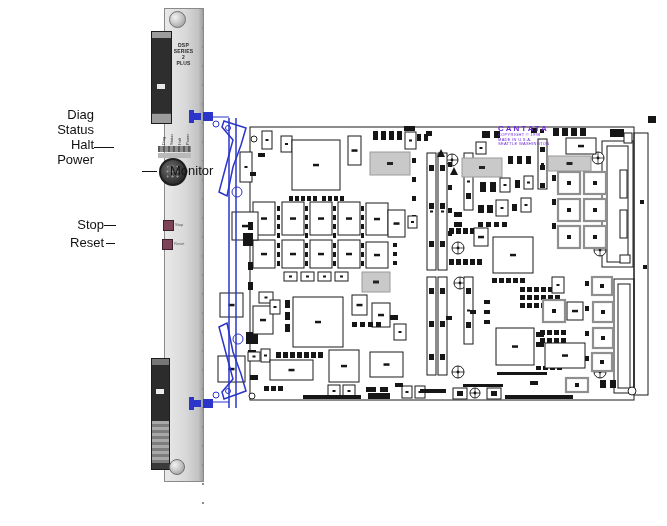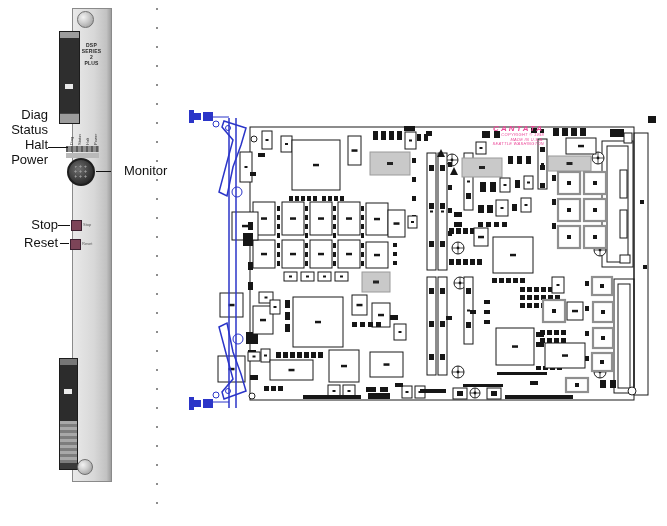--- a/index.html
+++ b/index.html
@@ -1,18 +1,18 @@
 <!DOCTYPE html>
 <html><head>
 <meta charset="utf-8">
 <style>
   html,body{margin:0;padding:0;background:#fff;}
   #stage{position:relative;width:667px;height:526px;background:#ffffff;overflow:hidden;
          font-family:"Liberation Sans", sans-serif;}
-  .abs{position:absolute;}
+  .abs{position:absolute;margin-left:46px;}
   
   .panel-face{left:72px;top:8px;width:38px;height:472px;
       background:linear-gradient(90deg,#e9e9e9 0,#d8d8d8 55%,#c2c2c2 88%,#9f9f9f 100%);
       border:1px solid #8a8a8a;}
   .screw{border-radius:50%;border:1px solid #6f6f6f;
       background:radial-gradient(circle at 35% 35%, #f2f2f2 0,#c9c9c9 45%,#8f8f8f 100%);}
   .screw-top{left:77px;top:11px;width:15px;height:15px;}
   .screw-bottom{left:77px;top:459px;width:14px;height:14px;}
   .handle-top{left:59px;top:31px;width:19px;height:91px;background:#2e2e2e;border:1px solid #1c1c1c;}
   .handle-top .cap-a{position:absolute;left:0;top:0;width:100%;height:6px;background:#9c9c9c;}
@@ -44,21 +44,21 @@
   .eng-stop{left:83px;top:222px;}
   .eng-reset{left:82px;top:241px;}
   
   .callout{font-size:13px;color:#111;line-height:14px;}
   .r{text-align:right;}
   .lead{height:1px;background:#111;}
   
   .divider{left:156px;top:8px;width:2px;height:512px;
       background:repeating-linear-gradient(180deg,#8d8d8d 0 2px,transparent 2px 19px);}
   
-  .silk{left:452px;top:124px;width:92px;text-align:right;color:#ec4899;font-style:italic;}
+  .silk{left:452px;top:124px;width:92px;text-align:left;color:#6d28d9;}
   .silk .brand{font-size:8px;font-weight:bold;letter-spacing:2px;line-height:9px;}
   .silk .tiny{font-size:4px;line-height:4.6px;letter-spacing:0.3px;}
   svg{position:absolute;left:0;top:0;}
 </style>
 </head>
 <body>
 
 <div id="stage">
 
   <div class="abs">

